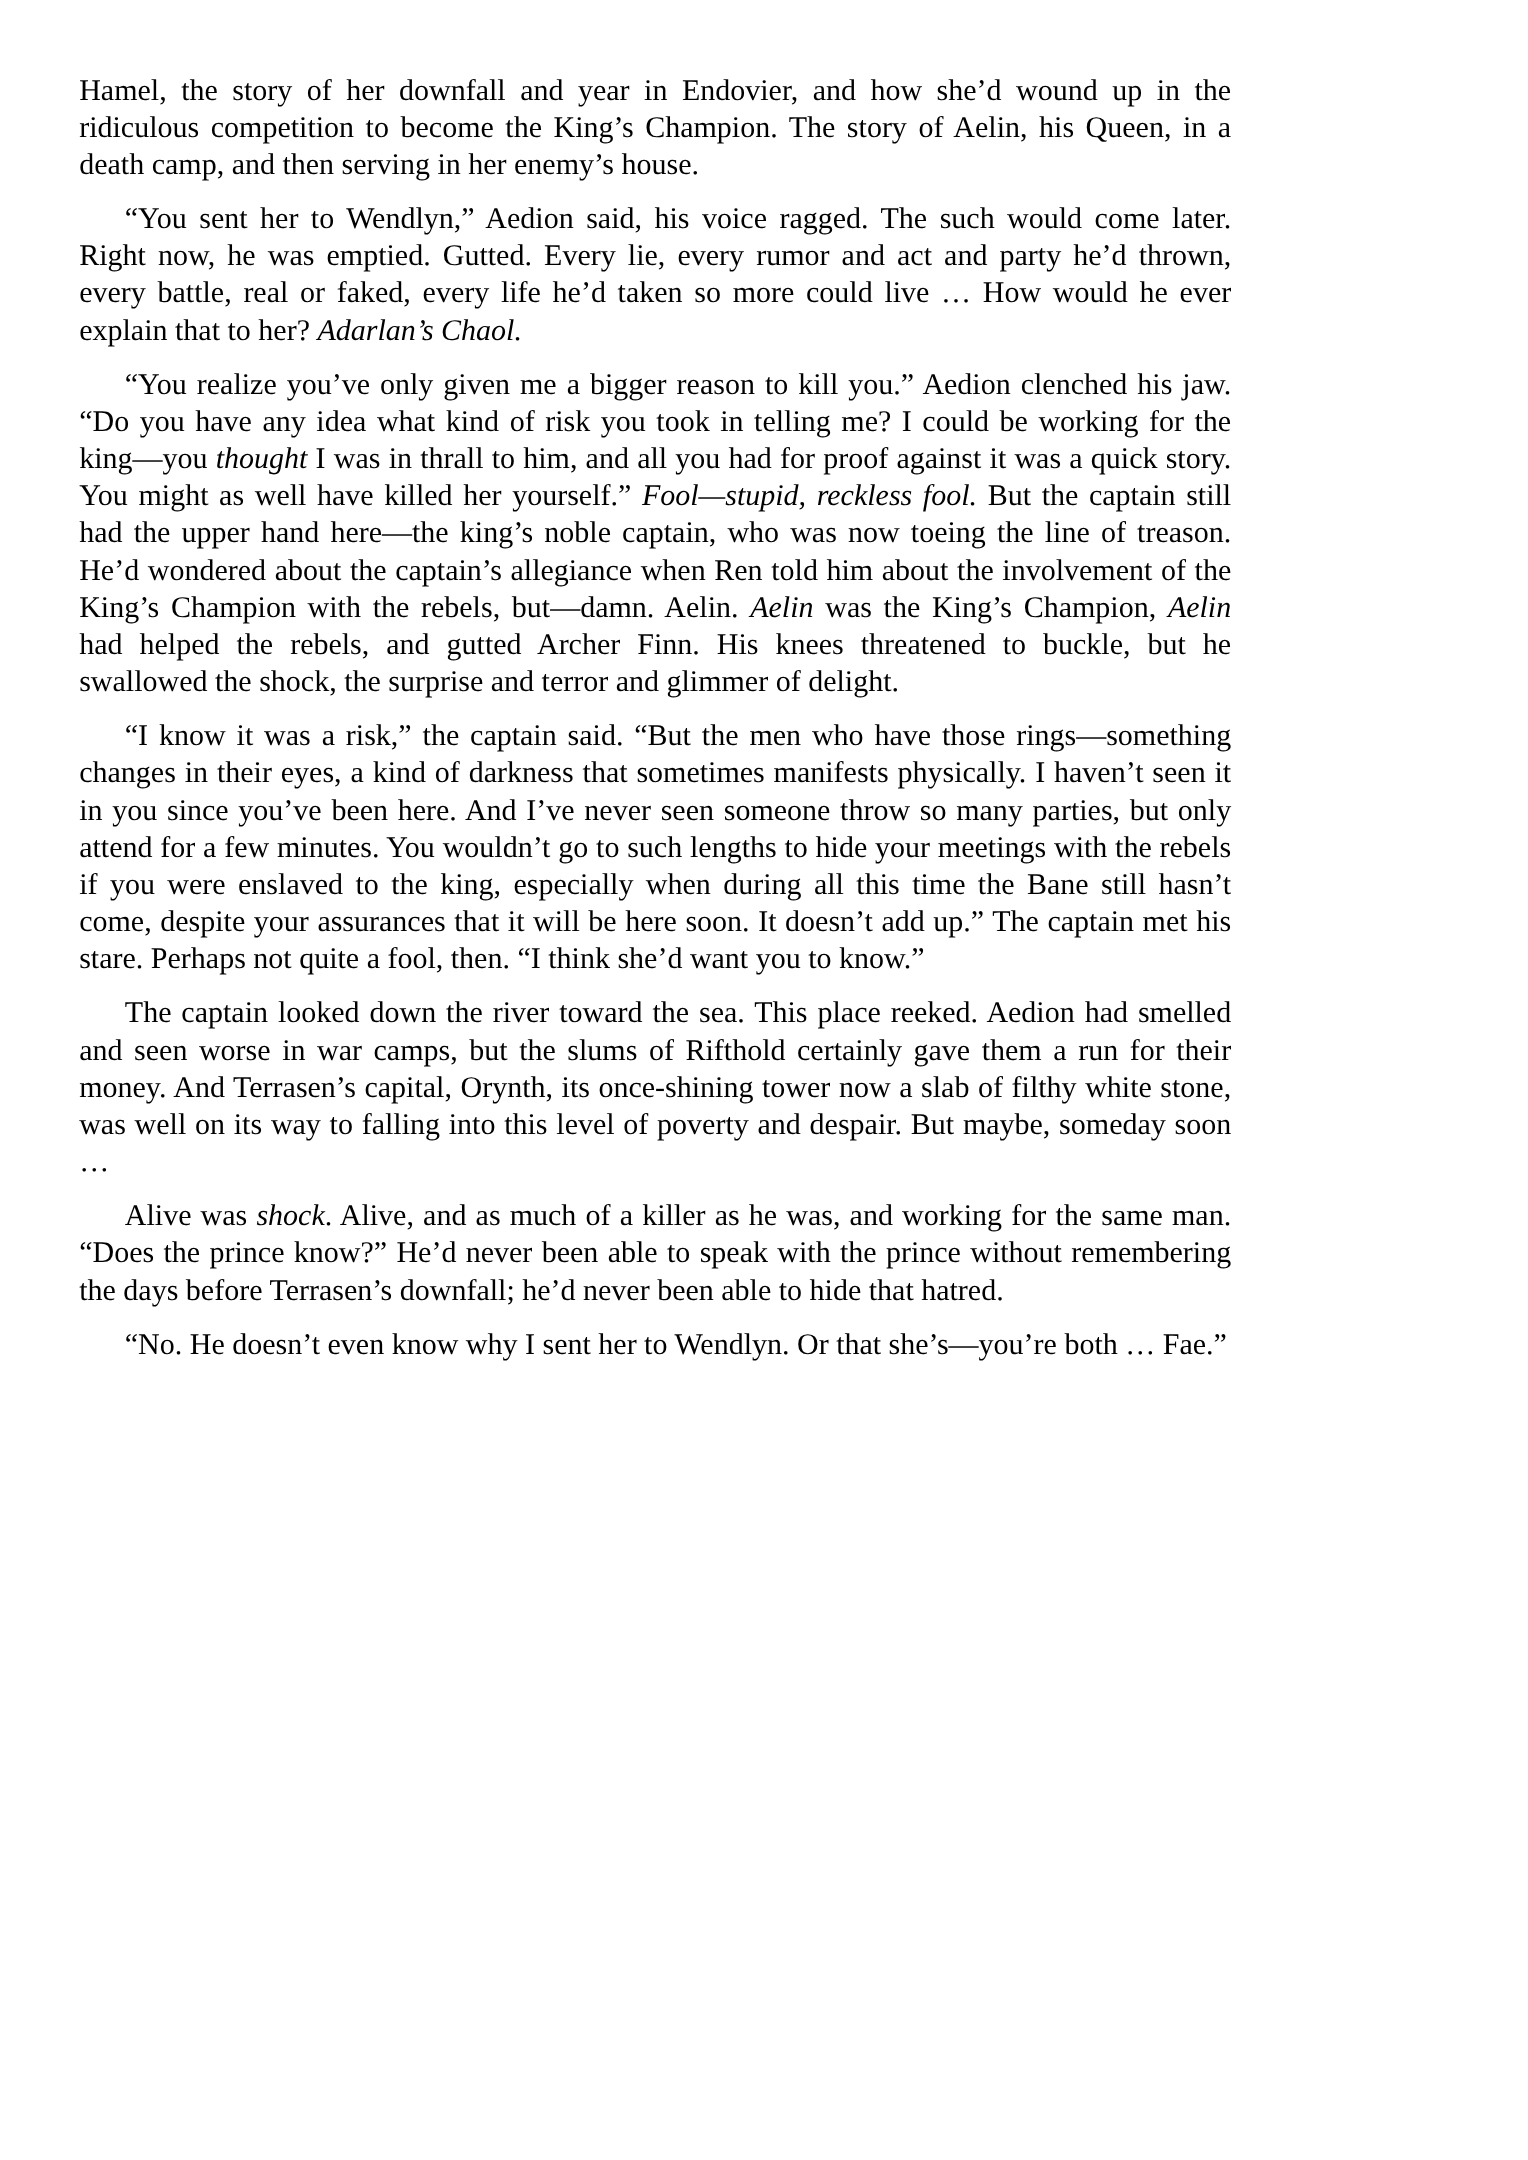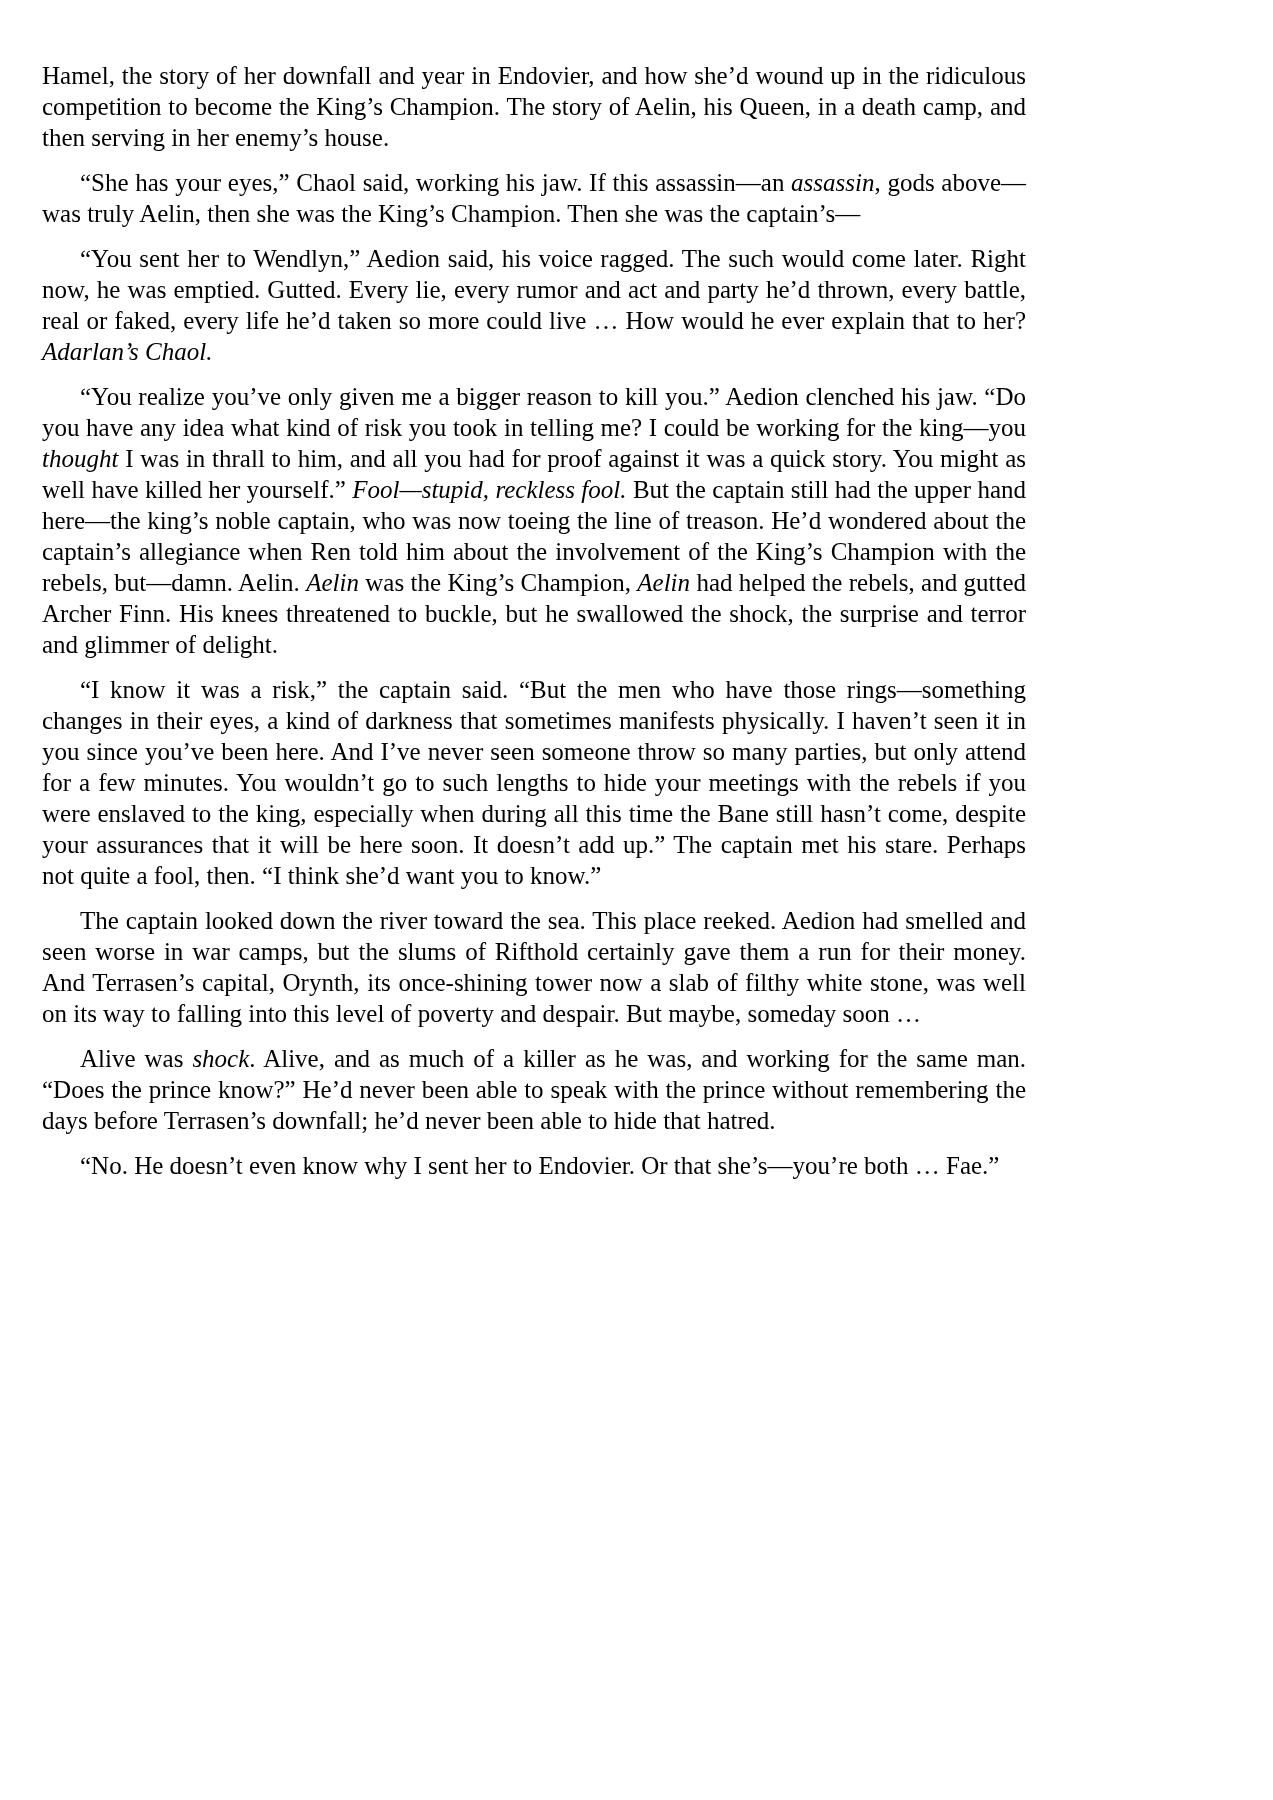--- a/index.html
+++ b/index.html
@@ -11,21 +11,21 @@
     height: 1800px;
     background: #ffffff;
     color: #000000;
     font-family: "Liberation Serif", "DejaVu Serif", serif;
     overflow: hidden;
   }
   .page {
     box-sizing: border-box;
     width: 1093px;
     height: 1800px;
-    padding: 60px 67px 40px 42px;
+    padding: 60px 67px 40px 66px;
   }
   .page-text p {
     margin: 0 0 14px 0;
     font-size: 25px;
     line-height: 31px;
     text-align: justify;
     text-justify: inter-word;
   }
   .page-text p.indent {
     text-indent: 38px;
@@ -33,21 +33,20 @@
   .page-text i {
     font-style: italic;
   }
 </style>
 </head>
 <body style="background: rgb(255, 255, 255); color: rgb(0, 0, 0);">
 
 <main class="page">
   <div class="page-text" id="page-text">
       <p><span>Hamel, the story of her downfall and year in Endovier, and how she’d wound up in the ridiculous competition to become the King’s Champion. The story of Aelin, his Queen, in a death camp, and then serving in her enemy’s house.</span></p>
-      <p class="indent"><span>“She has your eyes,” Chaol said, working his jaw. If this assassin—an </span><i>assassin</i><span>, gods above—was truly Aelin, then she was the King’s Champion. Then she was the captain’s—</span></p>
       <p class="indent"><span>“You sent her to Wendlyn,” Aedion said, his voice ragged. The such would come later. Right now, he was emptied. Gutted. Every lie, every rumor and act and party he’d thrown, every battle, real or faked, every life he’d taken so more could live … How would he ever explain that to her? </span><i>Adarlan’s Chaol.</i></p>
       <p class="indent"><span>“You realize you’ve only given me a bigger reason to kill you.” Aedion clenched his jaw. “Do you have any idea what kind of risk you took in telling me? I could be working for the king—you </span><i>thought</i><span> I was in thrall to him, and all you had for proof against it was a quick story. You might as well have killed her yourself.” </span><i>Fool—stupid, reckless fool.</i><span> But the captain still had the upper hand here—the king’s noble captain, who was now toeing the line of treason. He’d wondered about the captain’s allegiance when Ren told him about the involvement of the King’s Champion with the rebels, but—damn. Aelin. </span><i>Aelin</i><span> was the King’s Champion, </span><i>Aelin</i><span> had helped the rebels, and gutted Archer Finn. His knees threatened to buckle, but he swallowed the shock, the surprise and terror and glimmer of delight.</span></p>
       <p class="indent"><span>“I know it was a risk,” the captain said. “But the men who have those rings—something changes in their eyes, a kind of darkness that sometimes manifests physically. I haven’t seen it in you since you’ve been here. And I’ve never seen someone throw so many parties, but only attend for a few minutes. You wouldn’t go to such lengths to hide your meetings with the rebels if you were enslaved to the king, especially when during all this time the Bane still hasn’t come, despite your assurances that it will be here soon. It doesn’t add up.” The captain met his stare. Perhaps not quite a fool, then. “I think she’d want you to know.”</span></p>
       <p class="indent"><span>The captain looked down the river toward the sea. This place reeked. Aedion had smelled and seen worse in war camps, but the slums of Rifthold certainly gave them a run for their money. And Terrasen’s capital, Orynth, its once-shining tower now a slab of filthy white stone, was well on its way to falling into this level of poverty and despair. But maybe, someday soon …</span></p>
       <p class="indent"><span>Alive was </span><i>shock</i><span>. Alive, and as much of a killer as he was, and working for the same man. “Does the prince know?” He’d never been able to speak with the prince without remembering the days before Terrasen’s downfall; he’d never been able to hide that hatred.</span></p>
-      <p class="indent"><span>“No. He doesn’t even know why I sent her to Endovier. Or that she’s—you’re both … Fae.”</span></p>
+      <p class="indent"><span>“No. He doesn’t even know why I sent her to Wendlyn. Or that she’s—you’re both … Fae.”</span></p>
     </div>
 </main>
 
 </body></html>

